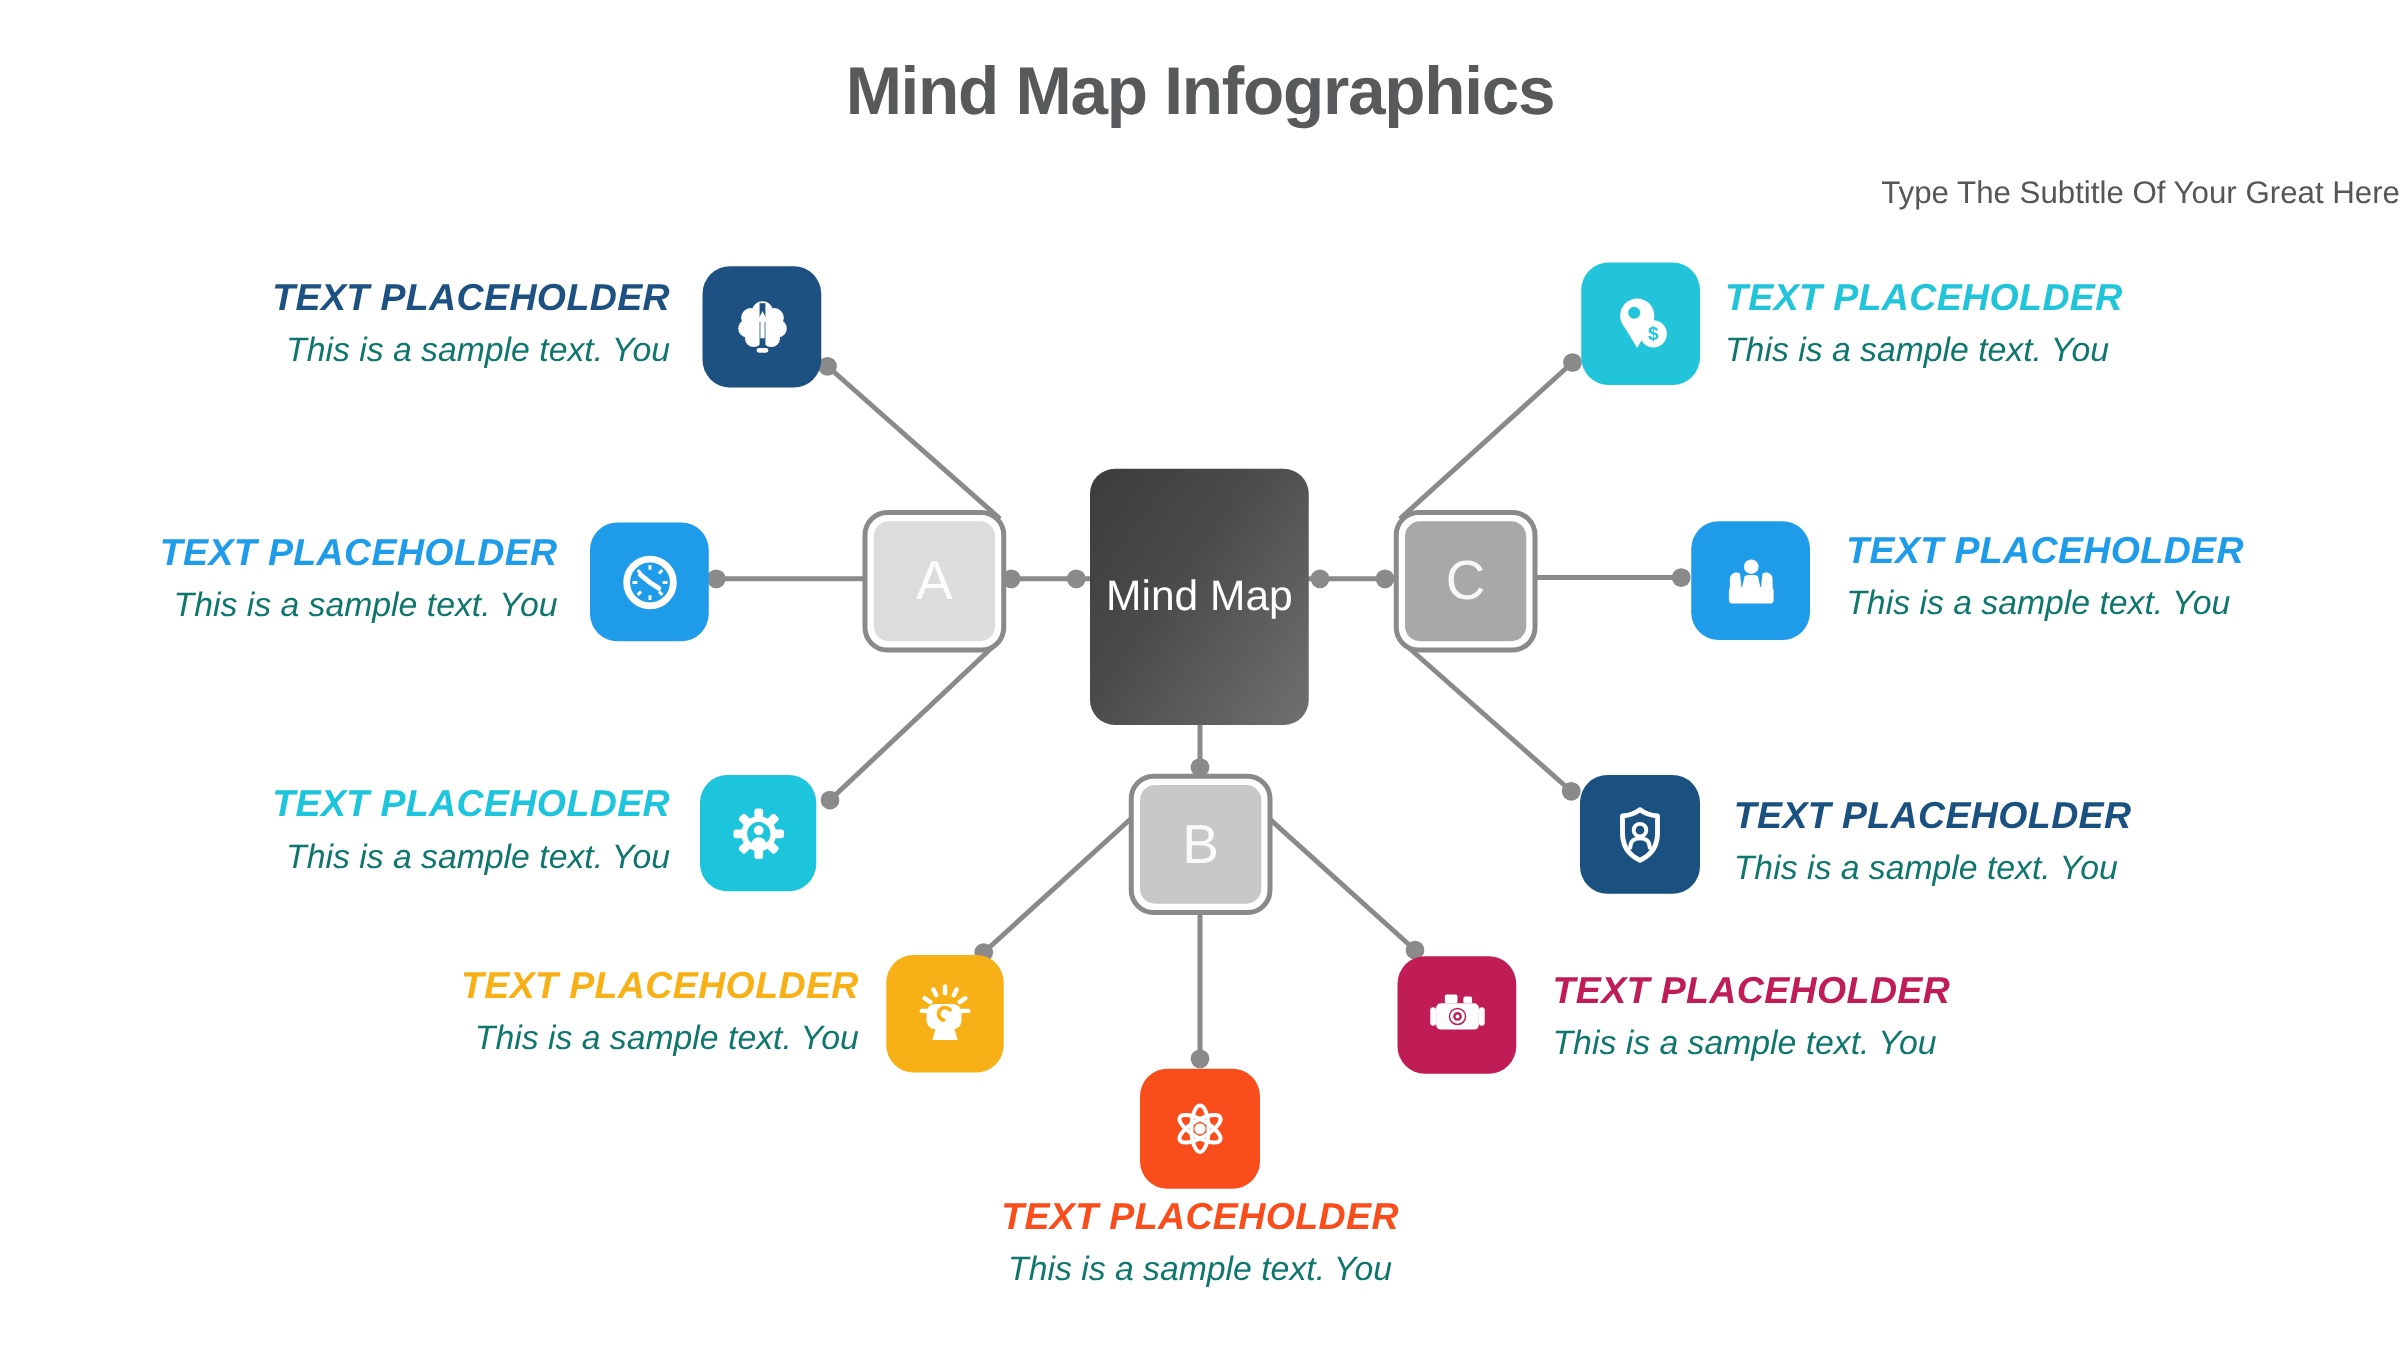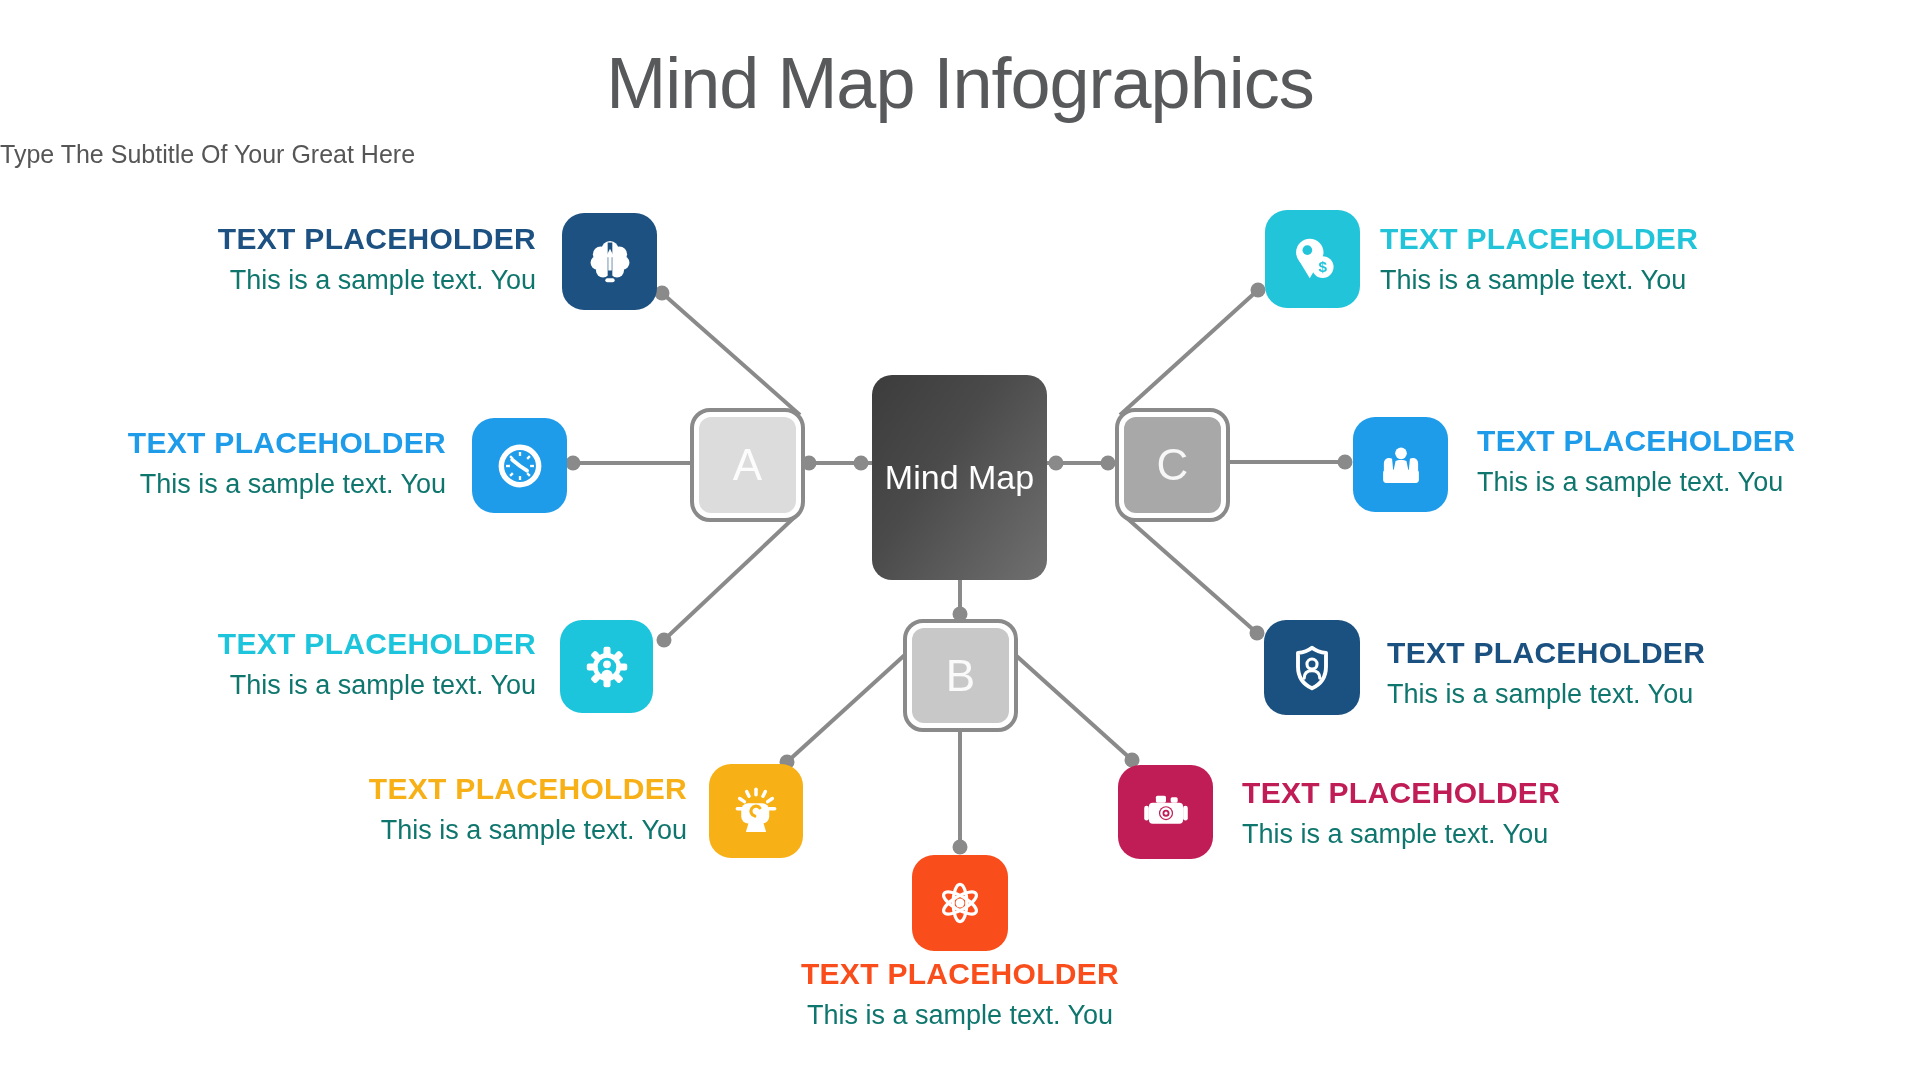--- a/index.html
+++ b/index.html
@@ -1,23 +1,23 @@
 <!DOCTYPE html>
 <html><head>
 <meta charset="utf-8">
 <style>
   html,body{margin:0;padding:0;background:#ffffff;}
   #stage{position:relative;width:1920px;height:1080px;background:#ffffff;overflow:hidden;
          font-family:"Liberation Sans",sans-serif;}
   #connectors{position:absolute;left:0;top:0;z-index:1;}
   .abs{position:absolute;}
   
-  #title{left:0;top:42px;width:1920px;text-align:center;font-size:72px;letter-spacing:-1px;
-         color:#58595b;font-weight:400;z-index:2;}
-  #subtitle{left:0;top:140px;width:1920px;text-align:left;font-size:25px;color:#565656;
+  #title{left:0;top:42px;width:1920px;text-align:center;font-size:54px;letter-spacing:-1px;
+         color:#58595b;font-weight:700;z-index:2;}
+  #subtitle{left:0;top:140px;width:1920px;text-align:right;font-size:25px;color:#565656;
             font-weight:500;z-index:2;}
   
   #center-box{left:872px;top:375px;width:175px;height:205px;border-radius:20px;z-index:2;
               background:linear-gradient(125deg,#3c3c3c 0%,#4a4a4a 40%,#707070 100%);
               display:flex;align-items:center;justify-content:center;}
   #center-box span{color:#ffffff;font-size:34px;font-weight:400;}
   
   .branch{z-index:2;background:#ffffff;border:4px solid #8a8a8a;border-radius:20px;
           box-sizing:border-box;}
   .branch .inner{position:absolute;left:5px;top:5px;right:5px;bottom:5px;border-radius:12px;
@@ -31,21 +31,21 @@
   #ic-brain  {left:562px; top:213px;width:95px;height:97px;}
   #ic-clock  {left:472px; top:418px;width:95px;height:95px;}
   #ic-gear   {left:560px; top:620px;width:93px;height:93px;}
   #ic-idea   {left:709px; top:764px;width:94px;height:94px;}
   #ic-atom   {left:912px; top:855px;width:96px;height:96px;}
   #ic-machine{left:1118px;top:765px;width:95px;height:94px;}
   #ic-shield {left:1264px;top:620px;width:96px;height:95px;}
   #ic-podium {left:1353px;top:417px;width:95px;height:95px;}
   #ic-pin    {left:1265px;top:210px;width:95px;height:98px;}
   
-  .tblock{z-index:2;width:440px;}
+  .tblock{z-index:2;width:440px;font-style:italic;}
   .tblock .tp-title{font-size:30px;font-weight:700;letter-spacing:.3px;line-height:36px;}
   .tblock .tp-body{font-size:27px;color:#0f766e;line-height:34px;margin-top:6px;}
   .t-right{text-align:right;}
   .t-left{text-align:left;}
   .t-center{text-align:center;}
   #tb-brain  {right:1384px;top:221px;}
   #tb-clock  {right:1474px;top:425px;}
   #tb-gear   {right:1384px;top:626px;}
   #tb-idea   {right:1233px;top:771px;}
   #tb-atom   {left:740px;top:956px;width:440px;}

